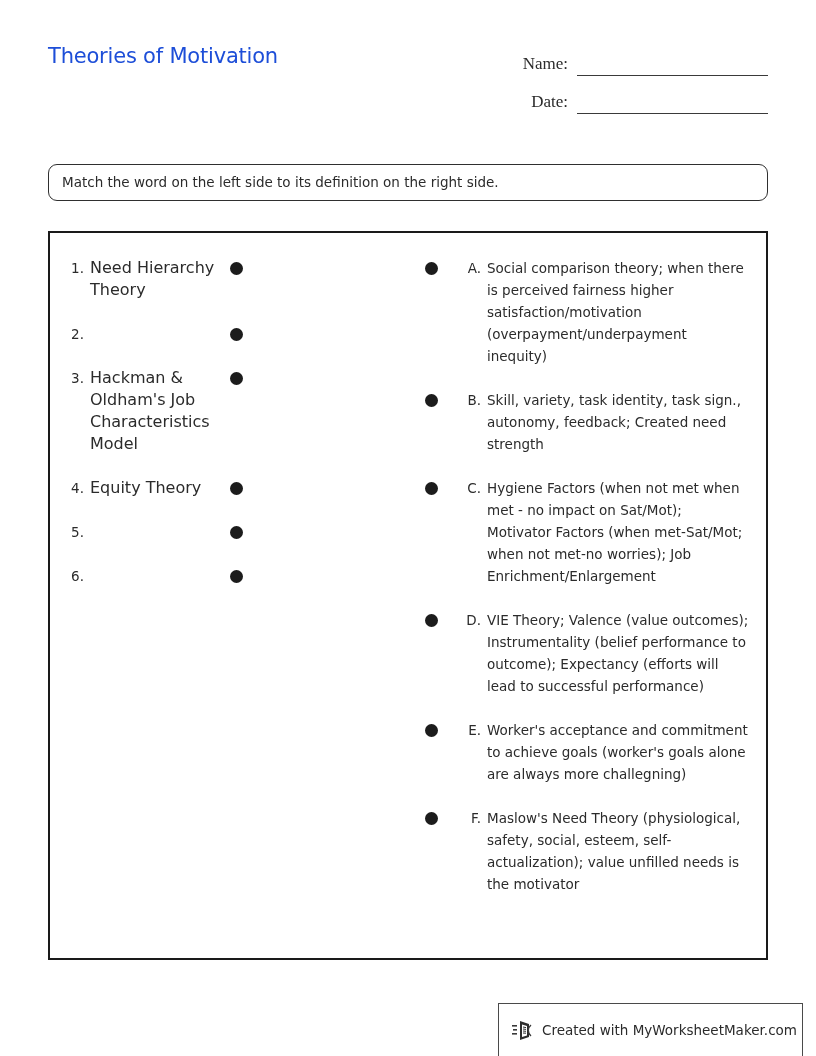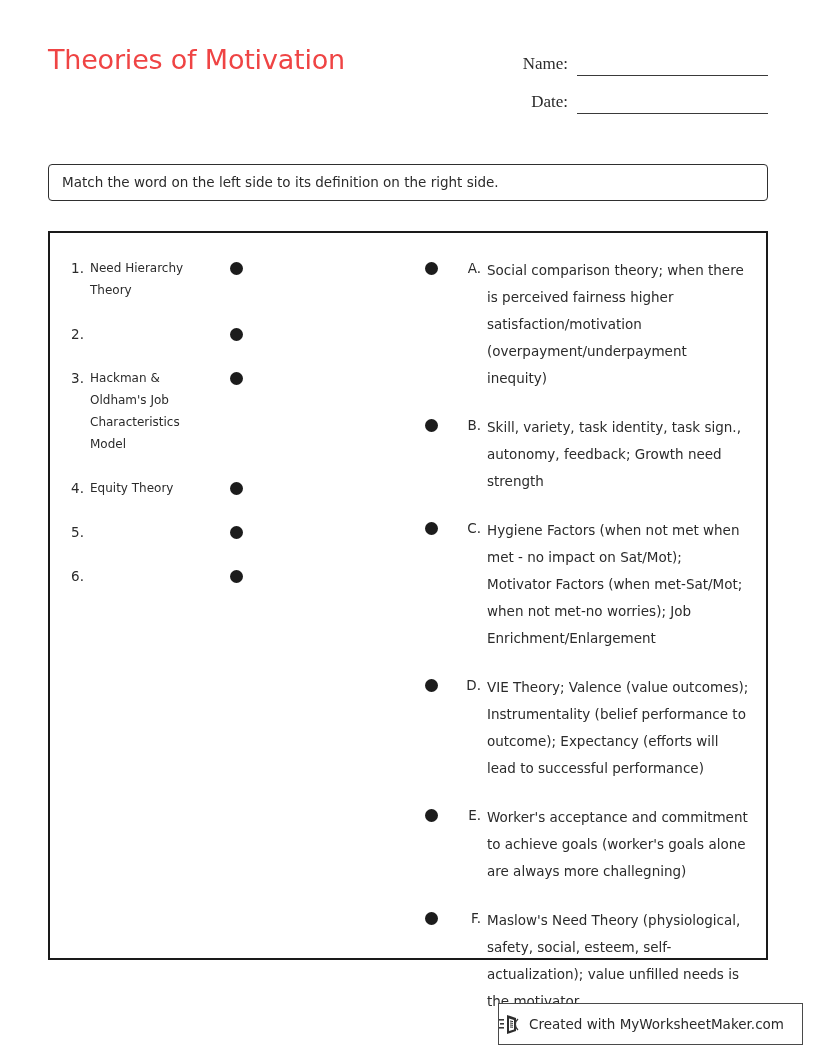--- a/index.html
+++ b/index.html
@@ -23,24 +23,24 @@
     left: 48px;
     top: 44px;
     width: 720px;
     height: 80px;
   }
   .worksheet-title {
     position: absolute;
     left: 0;
     top: 0;
     font-family: "DejaVu Sans", sans-serif;
-    font-size: 27px;
+    font-size: 21px;
     font-weight: 400;
     letter-spacing: -0.2px;
-    color: #ef4444;
+    color: #1d4ed8;
     white-space: nowrap;
     line-height: 1.2;
   }
   .field-row {
     position: absolute;
     right: 0;
     display: flex;
     align-items: flex-end;
     justify-content: center;
   }
@@ -61,21 +61,21 @@
   }
 
   
   .instruction-box {
     position: absolute;
     left: 48px;
     top: 164px;
     width: 720px;
     height: 37px;
     border: 1.5px solid #2f2f2f;
-    border-radius: 4px;
+    border-radius: 9px;
     display: flex;
     align-items: center;
     padding: 0 13px;
     background: #ffffff;
   }
   .instruction-text {
     font-size: 13.5px;
     color: #2b2b2b;
     line-height: 1.3;
   }
@@ -118,21 +118,21 @@
   }
   .term-num {
     font-size: 13.5px;
     line-height: 22px;
     color: #2b2b2b;
     width: 18px;
     flex: 0 0 18px;
     text-align: right;
   }
   .term-label {
-    font-size: 12px;
+    font-size: 16px;
     line-height: 22px;
     color: #2b2b2b;
     padding-left: 6px;
   }
   .term-dot-cell {
     flex: 0 0 auto;
     height: 22px;
     display: flex;
     align-items: center;
     padding-left: 12px;
@@ -159,44 +159,45 @@
   .def-letter {
     font-size: 13.5px;
     line-height: 22px;
     color: #2b2b2b;
     width: 16px;
     flex: 0 0 16px;
     text-align: right;
   }
   .def-text {
     font-size: 13.5px;
-    line-height: 27px;
+    line-height: 22px;
     color: #2b2b2b;
     padding-left: 6px;
   }
 
   .dot {
     width: 13px;
     height: 13px;
     border-radius: 50%;
     background: #1c1c1c;
     display: block;
   }
 
   
   .footer-badge {
     position: absolute;
     left: 498px;
     top: 1003px;
     width: 305px;
-    height: 42px;
+    height: 54px;
     border: 1.5px solid #4a4a4a;
     background: #ffffff;
     display: flex;
     align-items: center;
+    padding-left: 13px;
   }
   .badge-icon {
     width: 22px;
     height: 24px;
     flex: 0 0 22px;
     position: relative;
     margin-right: 8px;
   }
   .badge-text {
     font-size: 13.5px;
@@ -290,21 +291,21 @@
         <span class="def-letter">A.</span>
         <span class="def-text">Social comparison theory; when there is perceived fairness higher satisfaction/motivation (overpayment/underpayment inequity)</span>
       </span>
     </div>
     <div class="def-row">
       <span class="def-dot-cell">
         <span class="dot"></span>
       </span>
       <span class="def-body">
         <span class="def-letter">B.</span>
-        <span class="def-text">Skill, variety, task identity, task sign., autonomy, feedback; Growth need strength</span>
+        <span class="def-text">Skill, variety, task identity, task sign., autonomy, feedback; Created need strength</span>
       </span>
     </div>
     <div class="def-row">
       <span class="def-dot-cell">
         <span class="dot"></span>
       </span>
       <span class="def-body">
         <span class="def-letter">C.</span>
         <span class="def-text">Hygiene Factors (when not met when met - no impact on Sat/Mot); Motivator Factors (when met-Sat/Mot; when not met-no worries); Job Enrichment/Enlargement</span>
       </span>

